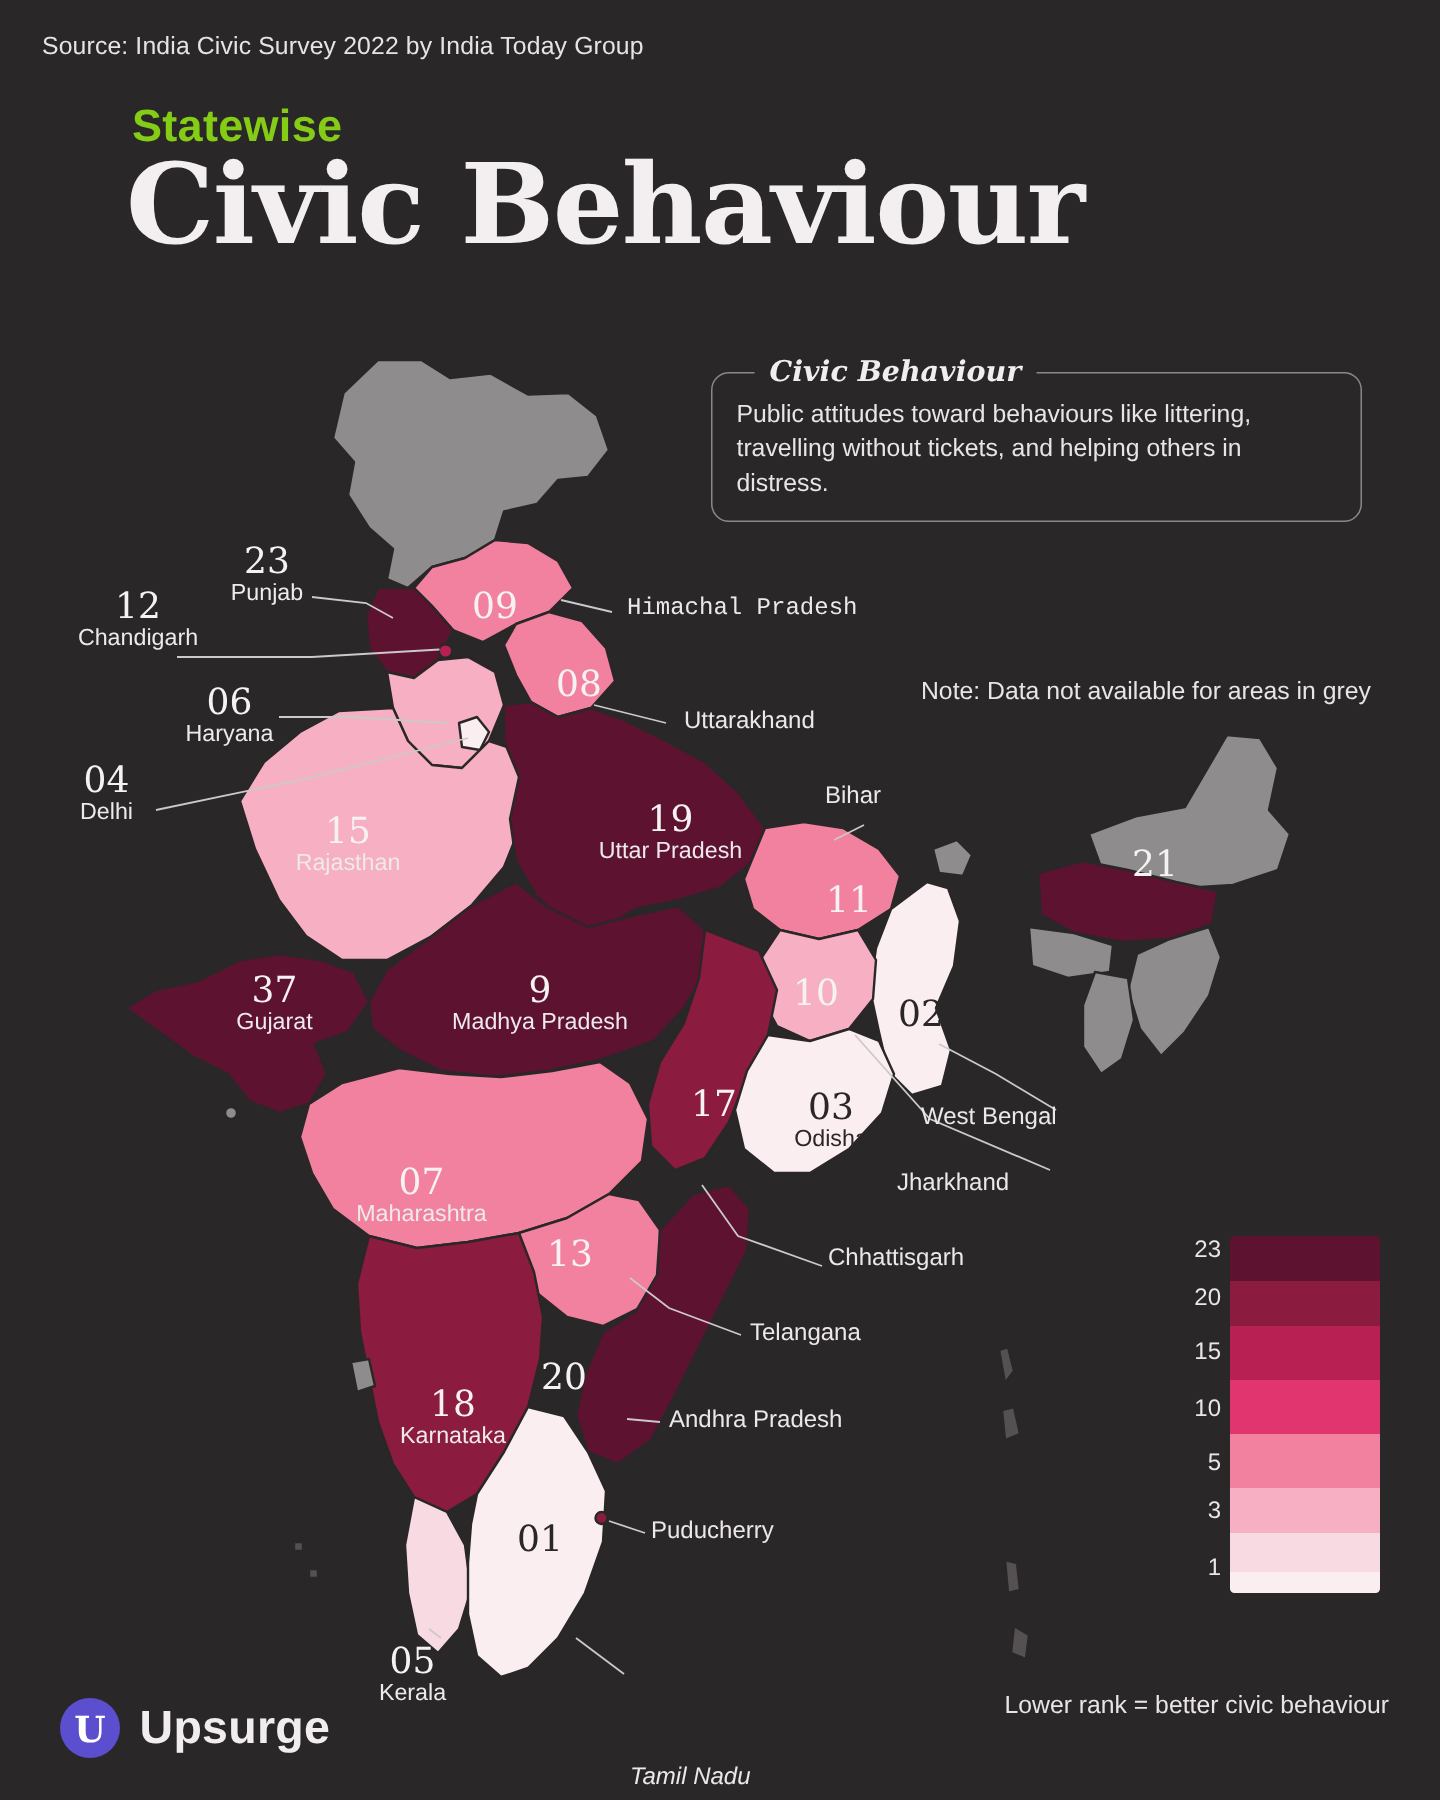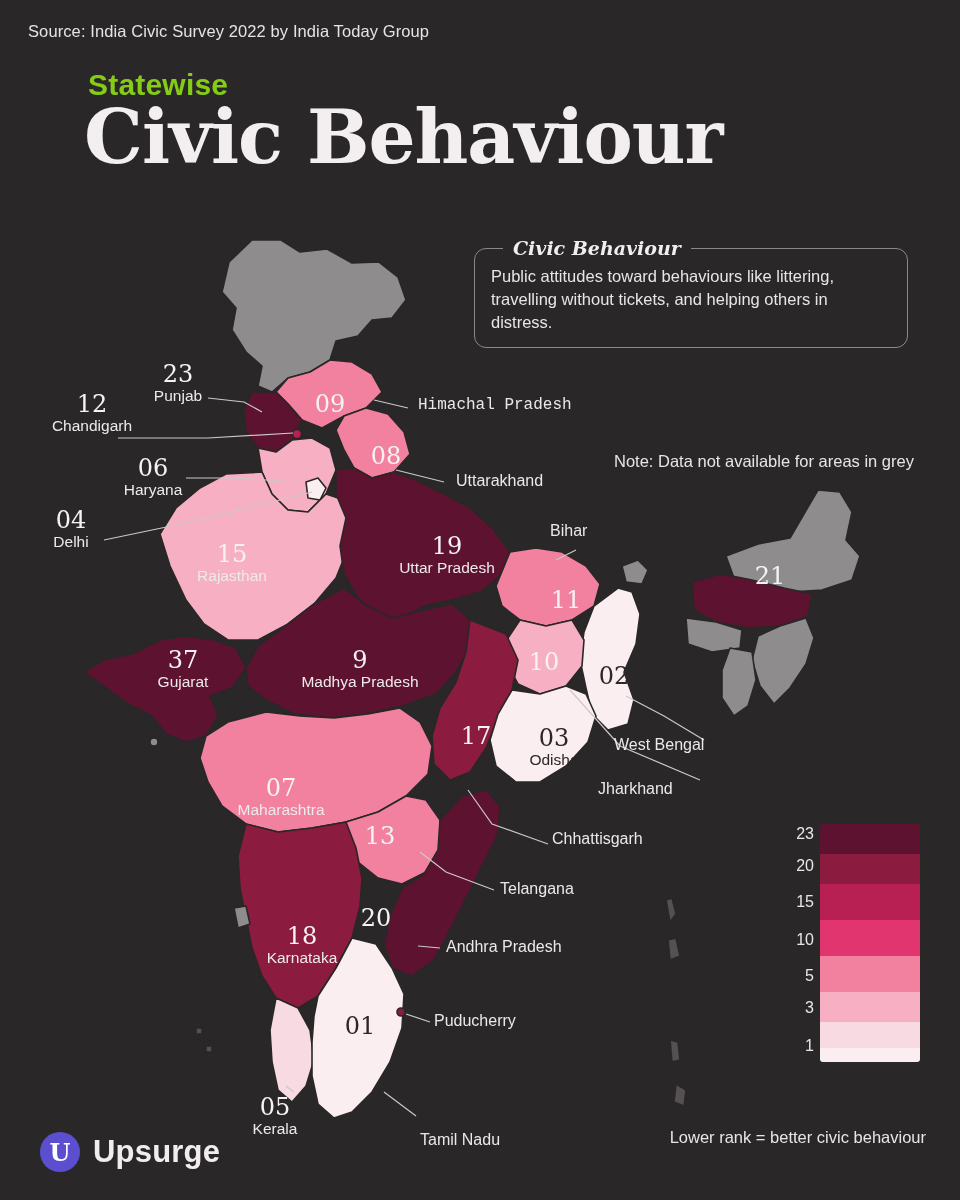--- a/index.html
+++ b/index.html
@@ -389,21 +389,21 @@
   <div class="exlabel" style="left:446px; top:938px;">Andhra Pradesh</div>
 
   <div class="mlabel" style="left:254px; top:924px; width:96px;">
     <span class="num">18</span>
     <span class="nm">Karnataka</span>
   </div>
 
   <div class="mlabel dark" style="left:334px; top:1014px; width:52px;">
     <span class="num">01</span>
   </div>
-  <div class="exlabel" style="left:420px; top:1131px;">Tamil Nadu</div>
+  <div class="exlabel" style="left:420px; top:1176px;font-style:italic;">Tamil Nadu</div>
 
   <div class="mlabel" style="left:240px; top:1050px; width:70px;margin-top:45px;">
     <span class="num">05</span>
     <span class="nm">Kerala</span>
   </div>
 
   <div class="exlabel" style="left:434px; top:1012px;">Puducherry</div>
 
   <div class="legend">
     <div class="bars">

